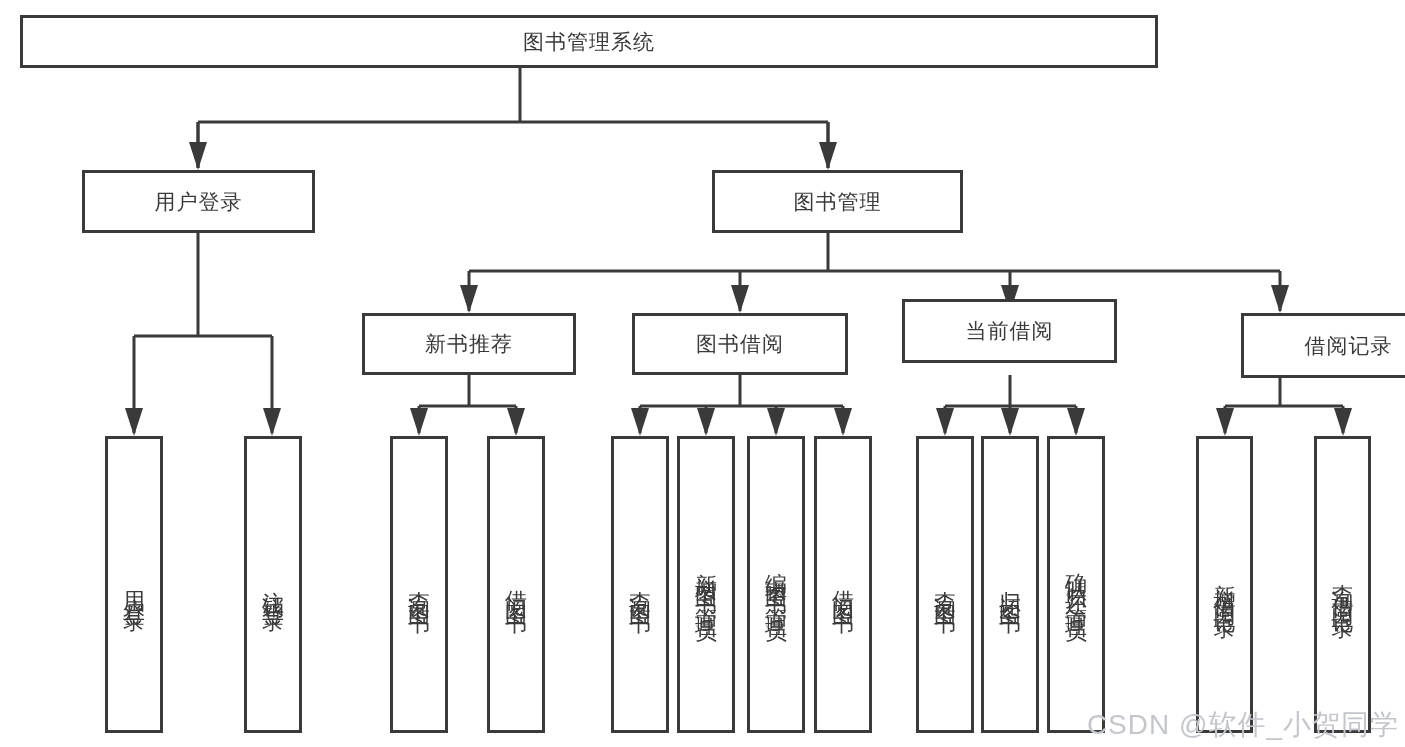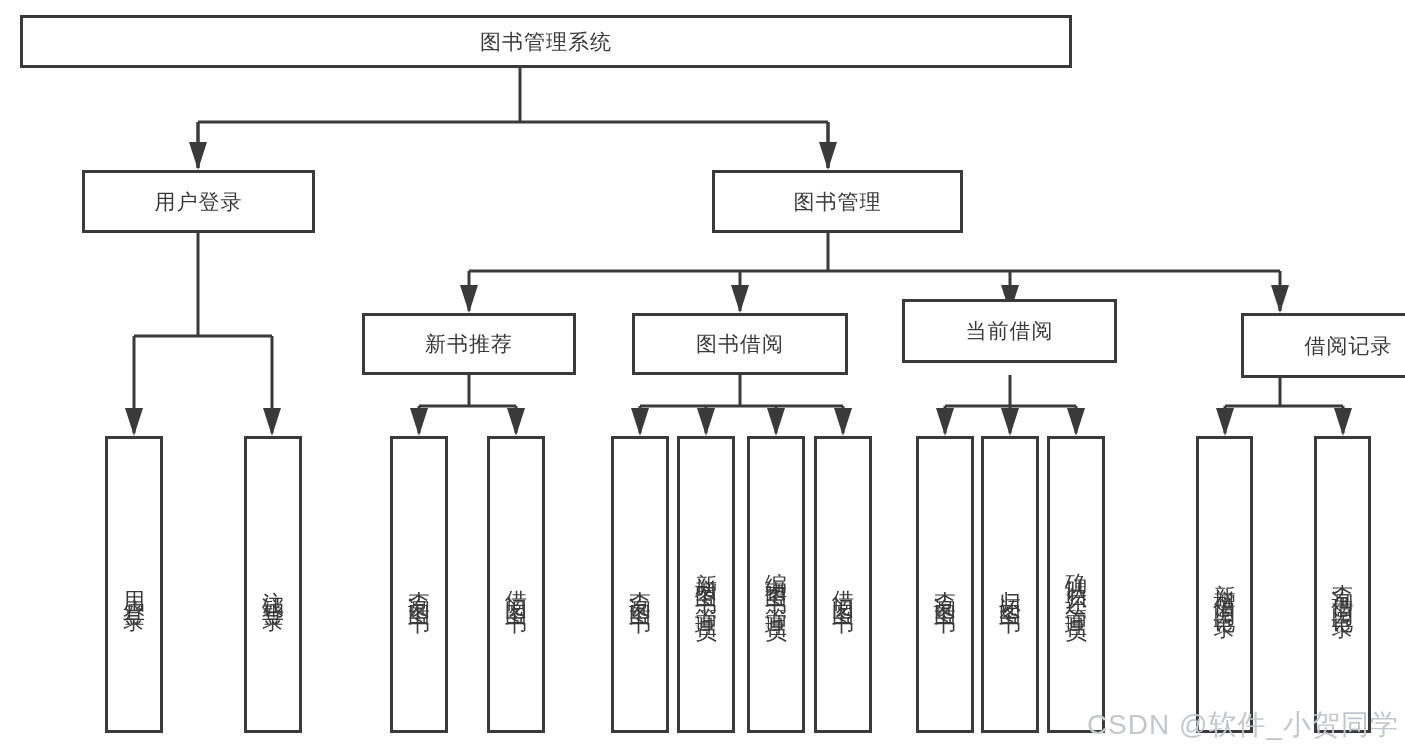--- a/index.html
+++ b/index.html
@@ -83,21 +83,21 @@
       <polygon points="767,408 785,408 776,436"></polygon>
       <polygon points="834,408 852,408 843,436"></polygon>
       <polygon points="936,408 954,408 945,436"></polygon>
       <polygon points="1001,408 1019,408 1010,436"></polygon>
       <polygon points="1067,408 1085,408 1076,436"></polygon>
       <polygon points="1216,408 1234,408 1225,436"></polygon>
       <polygon points="1334,408 1352,408 1343,436"></polygon>
     </g>
   </svg>
 
-  <div class="node" style="left:20px;top:15px;width:1052px;height:53px">图书管理系统</div>
+  <div class="node" style="left:20px;top:15px;width:1138px;height:53px">图书管理系统</div>
 
   <div class="node" style="left:82px;top:170px;width:233px;height:63px">用户登录</div>
   <div class="node" style="left:712px;top:170px;width:251px;height:63px">图书管理</div>
 
   <div class="node" style="left:362px;top:313px;width:214px;height:62px">新书推荐</div>
   <div class="node" style="left:632px;top:313px;width:216px;height:62px">图书借阅</div>
   <div class="node" style="left:902px;top:299px;width:215px;height:64px">当前借阅</div>
   <div class="node" style="left:1241px;top:313px;width:215px;height:65px">借阅记录</div>
 
   <div class="node v" style="left:105px;top:436px;width:58px;height:297px">用户登录</div>

